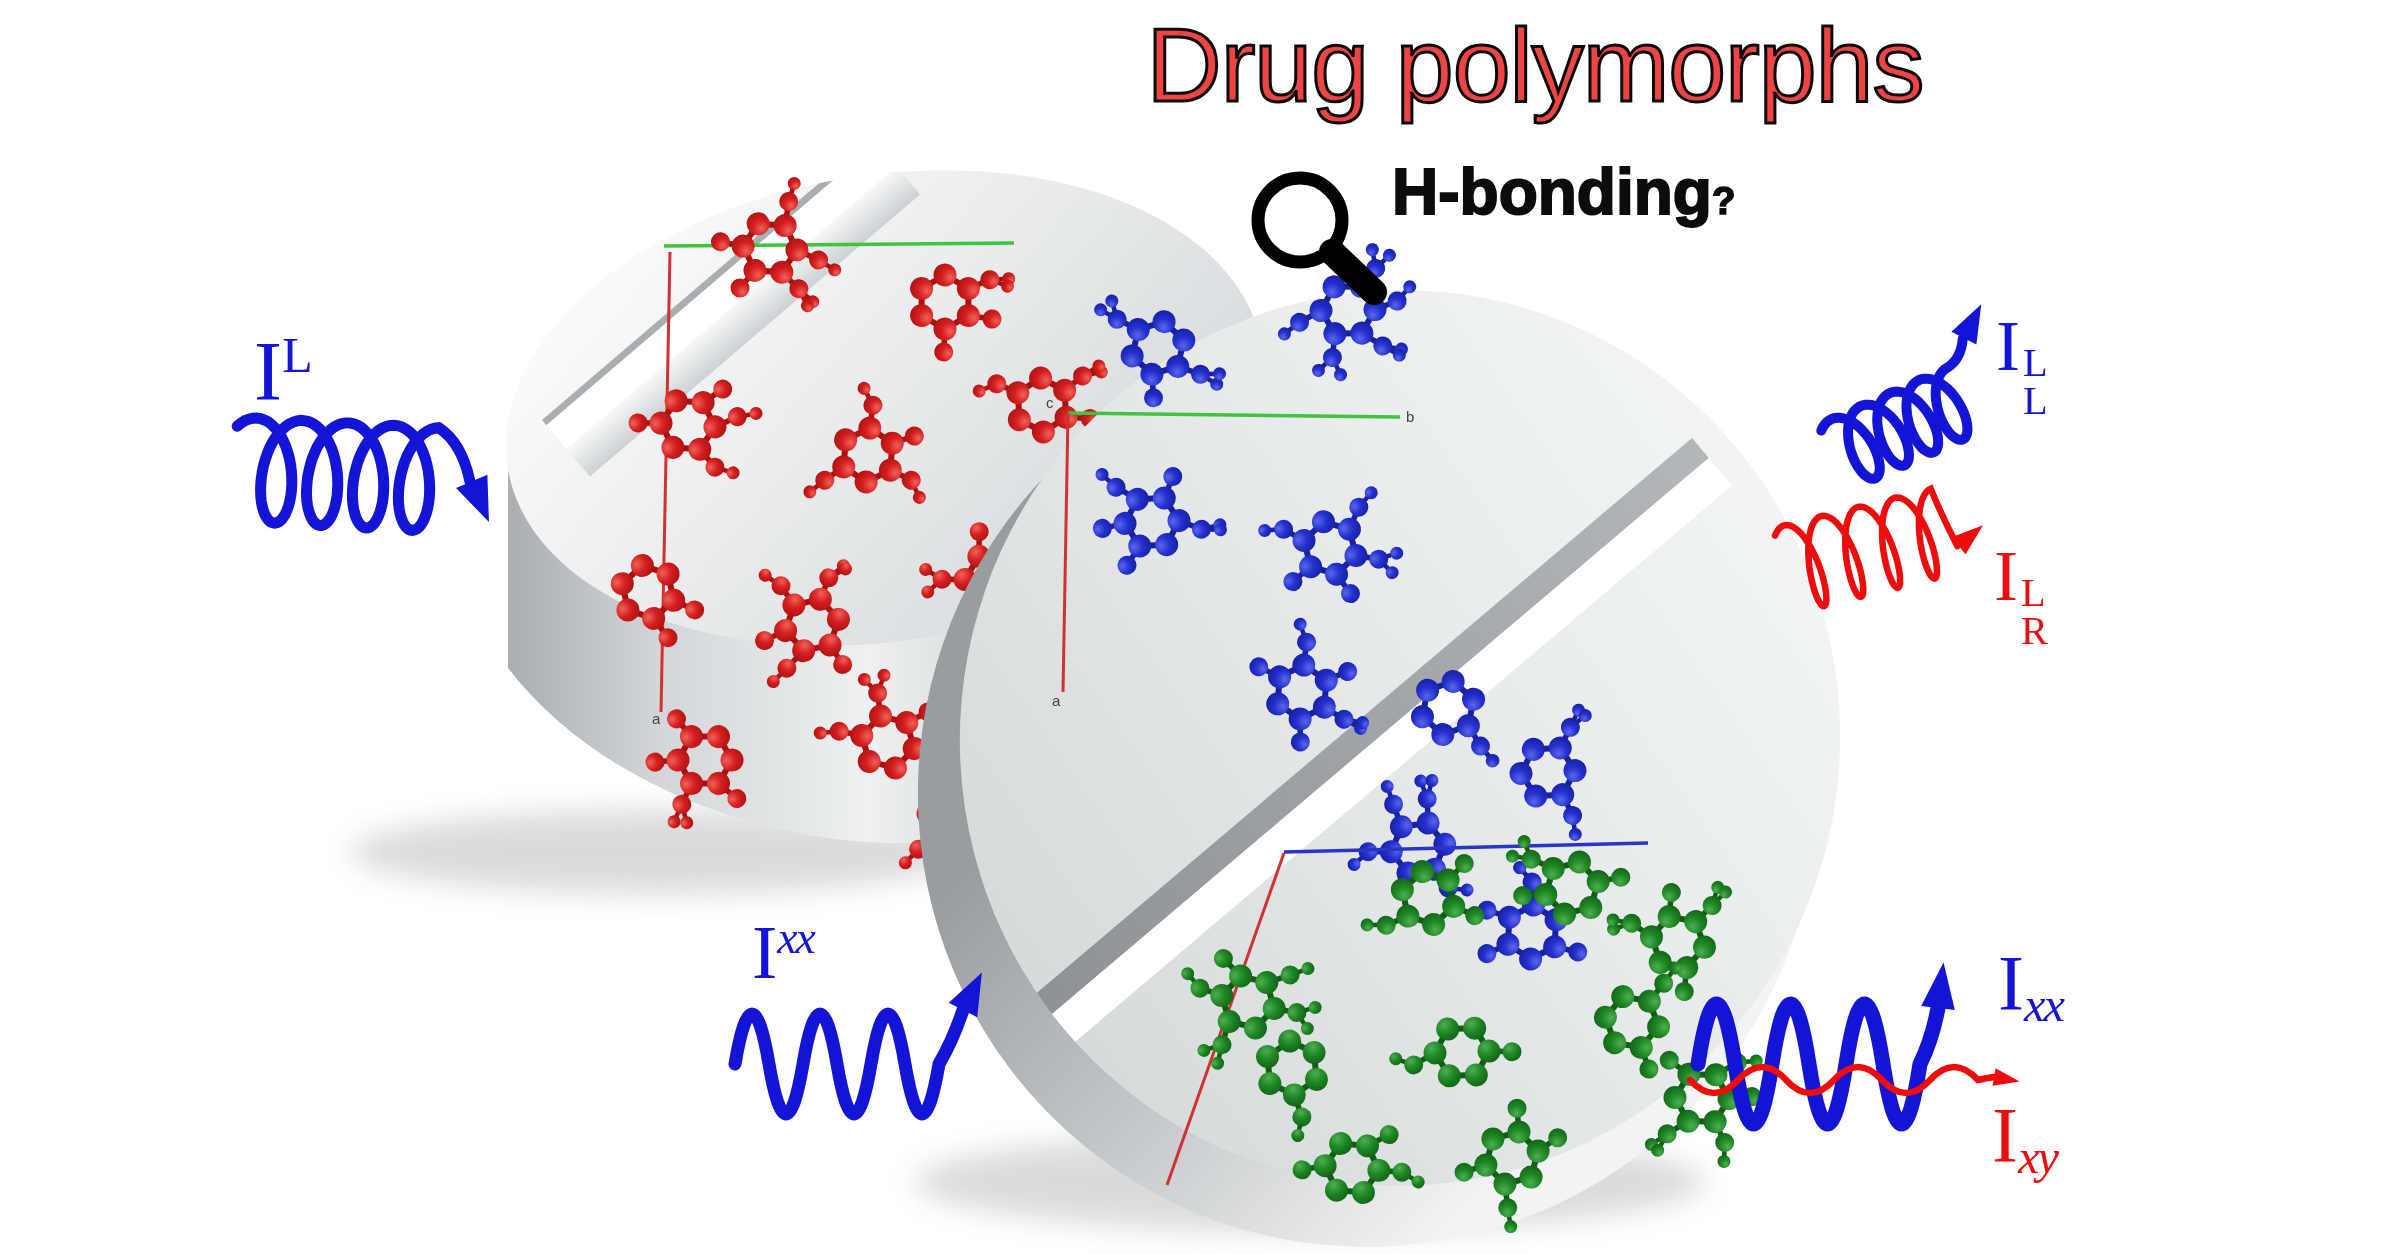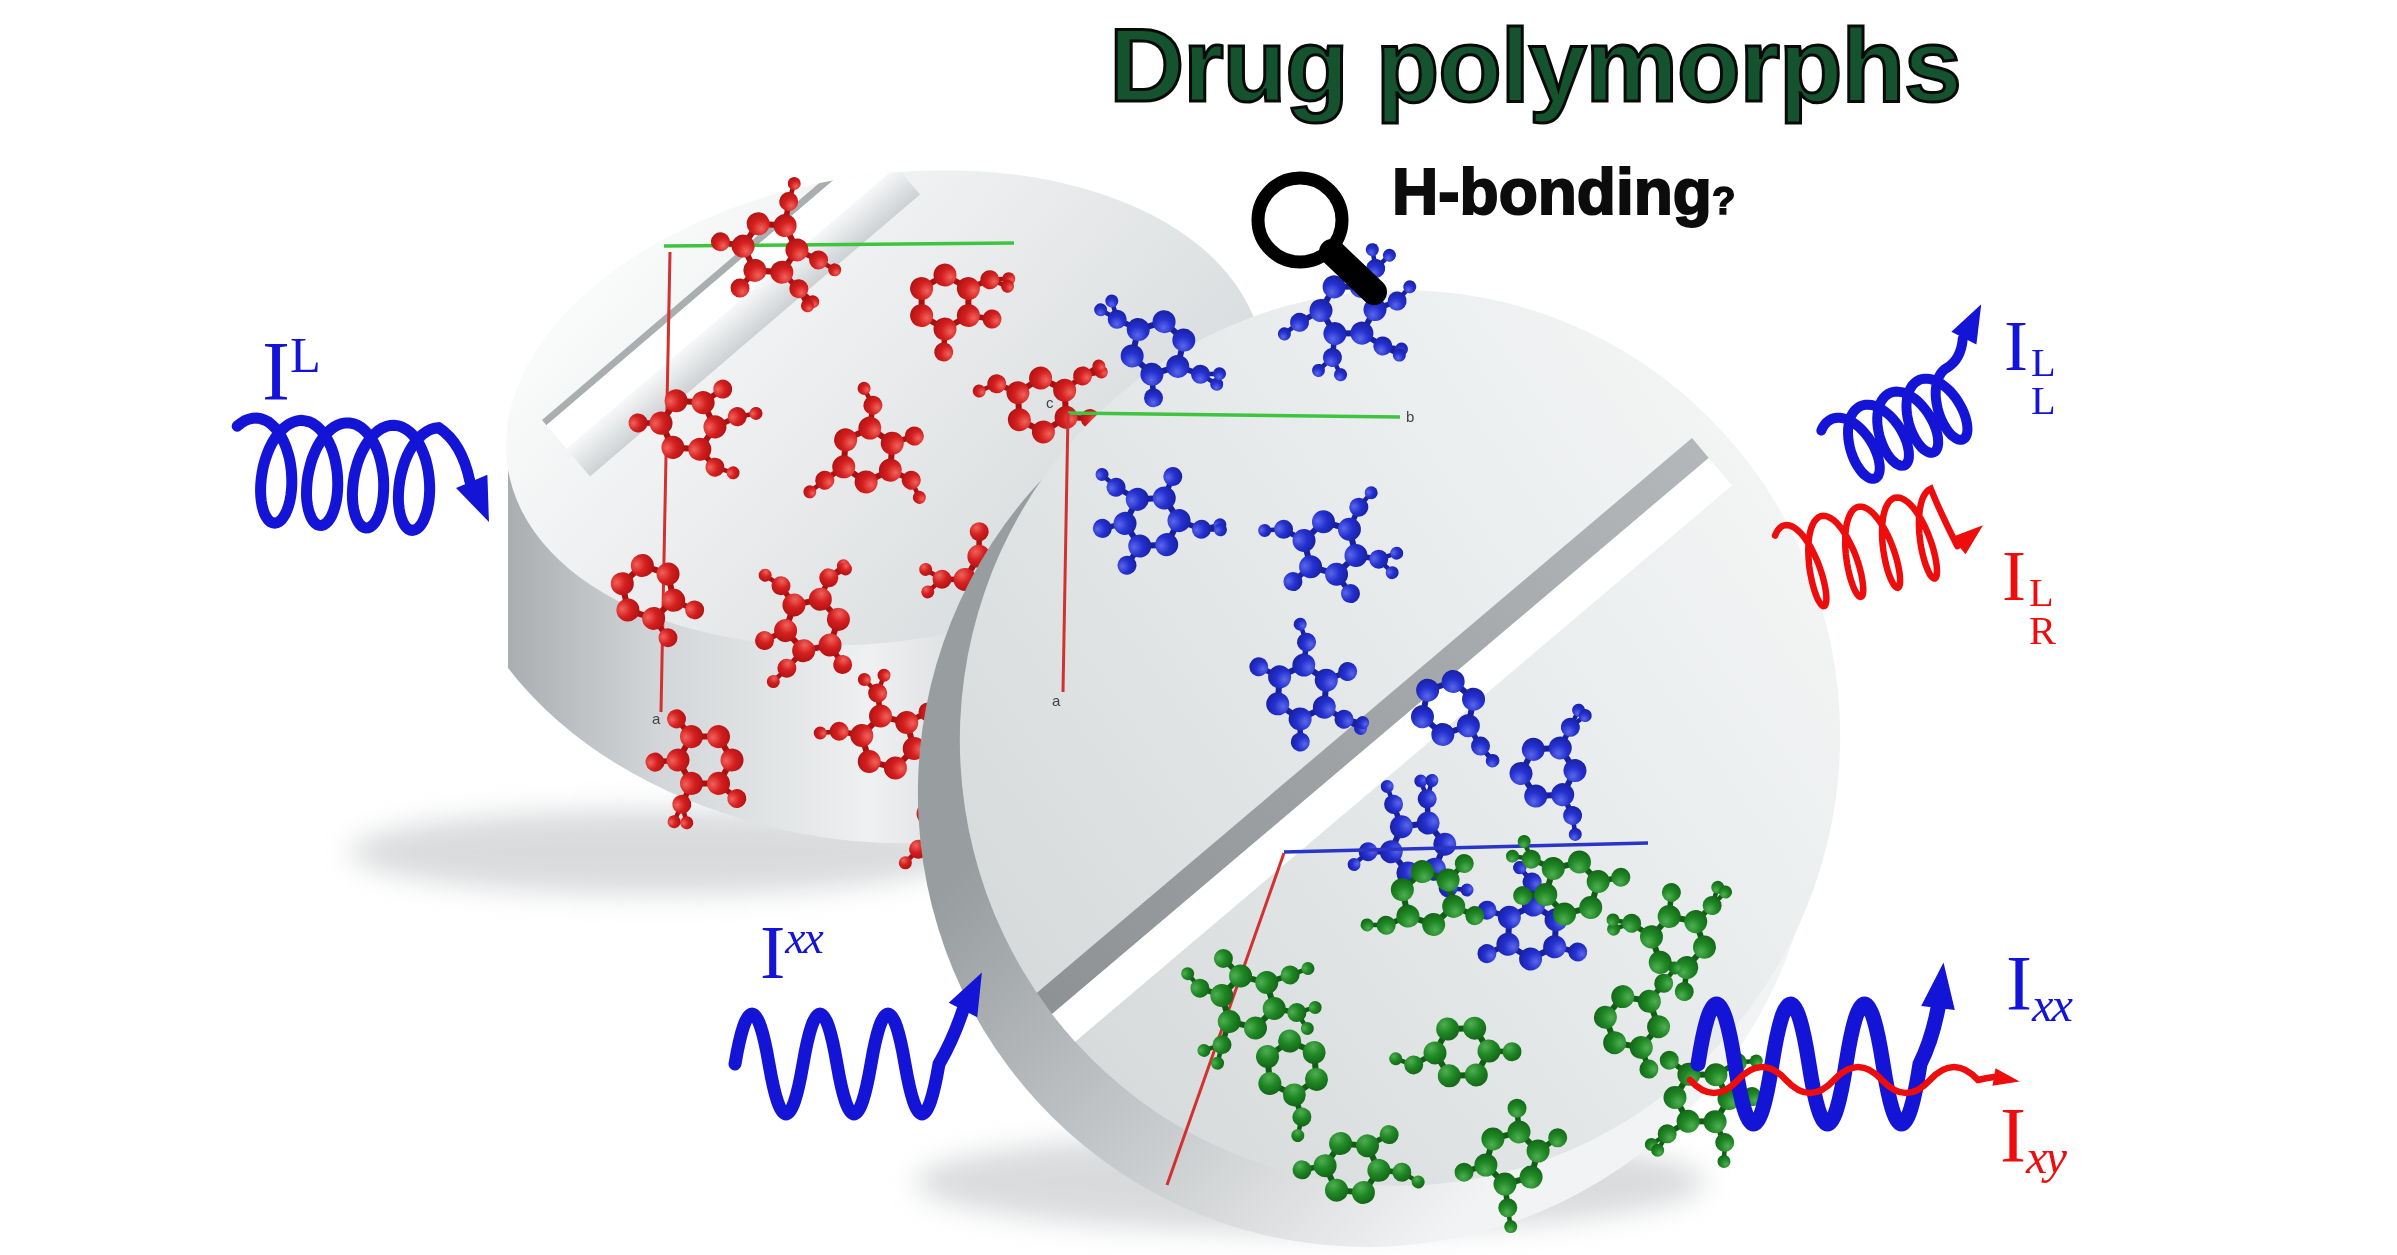--- a/index.html
+++ b/index.html
@@ -1,26 +1,26 @@
 <!DOCTYPE html>
 <html><head>
 <meta charset="utf-8">
 <style>
   html,body{margin:0;padding:0;background:#ffffff;}
   .canvas{position:relative;width:2397px;height:1255px;background:#fff;overflow:hidden;
           font-family:"Liberation Sans",sans-serif;}
   svg{position:absolute;left:0;top:0;}
   .title{position:absolute;left:1020px;top:6px;width:1030px;text-align:center;
-         font-size:104px;font-weight:700;color:#14532d;-webkit-text-stroke:3px #0a0a0a;
+         font-size:104px;font-weight:400;color:#ef4444;-webkit-text-stroke:3px #0a0a0a;
          letter-spacing:-1px;white-space:nowrap;}
   .questions{position:absolute;left:1392px;top:148px;font-size:64px;font-weight:700;
          color:#0c0c0c;-webkit-text-stroke:2px #0c0c0c;line-height:88px;white-space:nowrap;}
   .questions .qm{font-size:0.60em;-webkit-text-stroke:1.6px #0c0c0c;}
   .mag{position:absolute;left:1248px;top:168px;width:160px;height:160px;}
-  .mlabel{position:absolute;font-family:"Liberation Serif",serif;line-height:1;white-space:nowrap;margin-left:8px;}
+  .mlabel{position:absolute;font-family:"Liberation Serif",serif;line-height:1;white-space:nowrap;}
   .blue{color:#1414d6;} .red{color:#ee0d0d;}
   .sp{font-size:0.60em;vertical-align:0.55em;}
   .sb{font-size:0.62em;vertical-align:-0.24em;font-style:italic;letter-spacing:-2px;}
   .it{font-style:italic;letter-spacing:-2px;}
   .stack{display:inline-flex;flex-direction:column;font-size:0.56em;line-height:0.95;
          vertical-align:-0.14em;margin-left:3px;font-style:normal;}
 </style>
 </head>
 <body>
 

